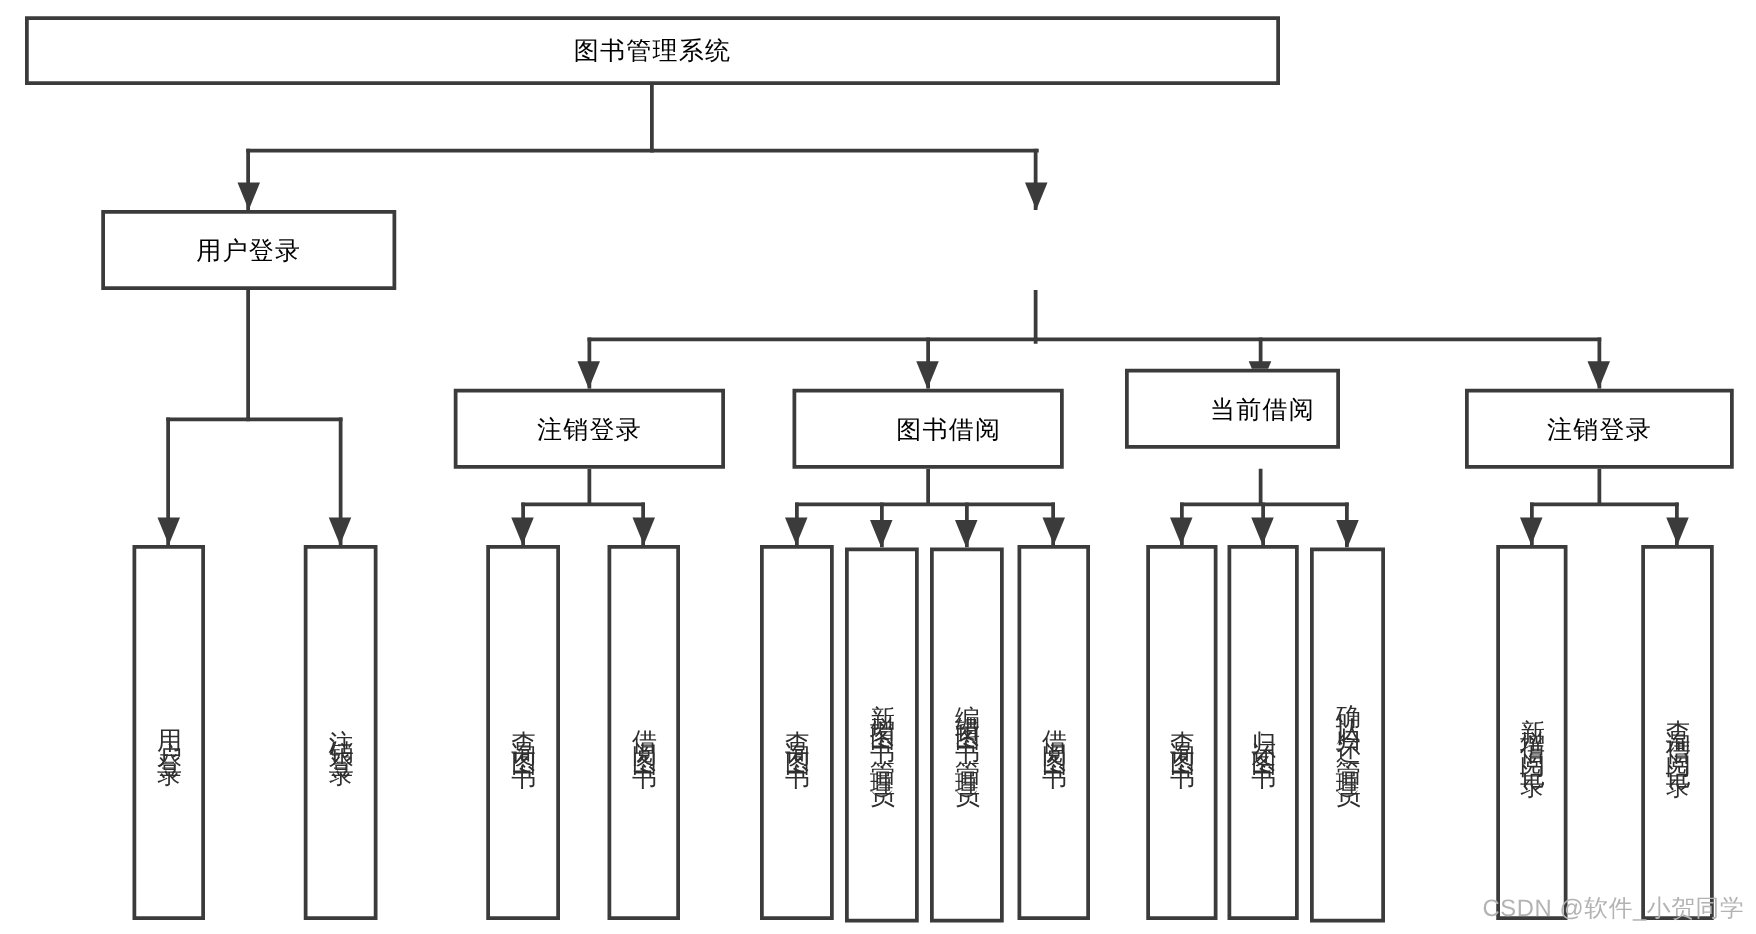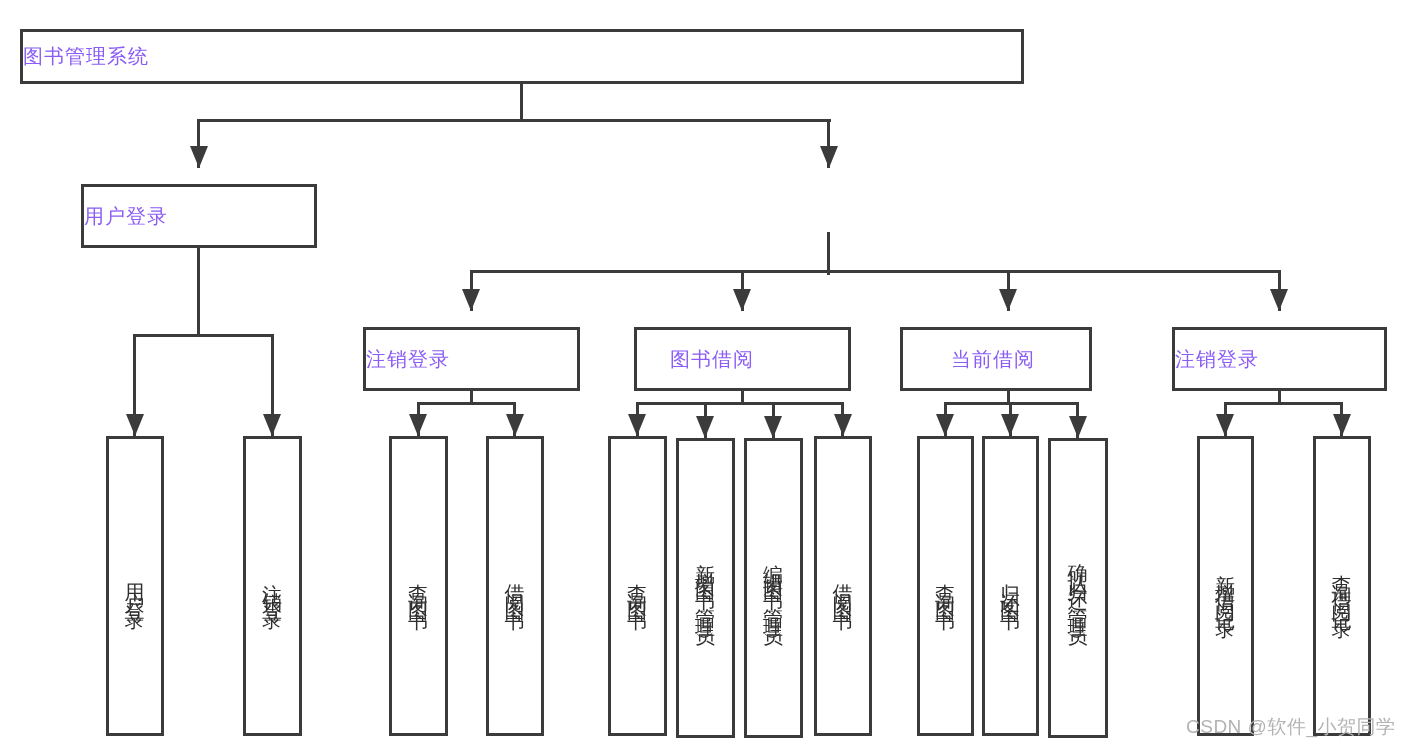--- a/index.html
+++ b/index.html
@@ -20,24 +20,23 @@
     border-left: 9px solid transparent;
     border-right: 9px solid transparent;
     border-top: 22px solid #3b3b3b;
   }
   
   .node {
     position: absolute;
     box-sizing: border-box;
     border: 3px solid #3b3b3b;
     background: #ffffff;
-    display: flex; align-items: center; justify-content: flex-start;
-    font-size: 20px; color: #8b5cf6; letter-spacing: 1px;
+    display: flex; align-items: center; justify-content: center;
+    font-size: 20px; color: #000000; letter-spacing: 1px;
     z-index: 2;
-    margin-top: 16px;
   }
   
   .vnode {
     position: absolute;
     box-sizing: border-box;
     border: 3px solid #3b3b3b;
     background: #ffffff;
     display: flex; align-items: center; justify-content: center;
     z-index: 2;
   }
@@ -137,21 +136,21 @@
   <div class="node" style="left:81px; top:168px; width:236px; height:64px;">
     <span>用户登录</span>
   </div>
 
   <div class="node" style="left:363px; top:311px; width:217px; height:64px;">
     <span>注销登录</span>
   </div>
   <div class="node" style="left:634px; top:311px; width:217px; height:64px;padding-left:33px;">
     <span>图书借阅</span>
   </div>
-  <div class="node" style="left:900px; top:311px; width:192px; height:64px;padding-left:48px;">
+  <div class="node" style="left:900px; top:295px; width:172px; height:64px;padding-left:48px;">
     <span>当前借阅</span>
   </div>
   <div class="node" style="left:1172px; top:311px; width:215px; height:64px;">
     <span>注销登录</span>
   </div>
 
   <div class="vnode" style="left:106px; top:436px; width:58px; height:300px;">
     <span class="vtext">用户登录</span>
   </div>
   <div class="vnode" style="left:243px; top:436px; width:59px; height:300px;">

